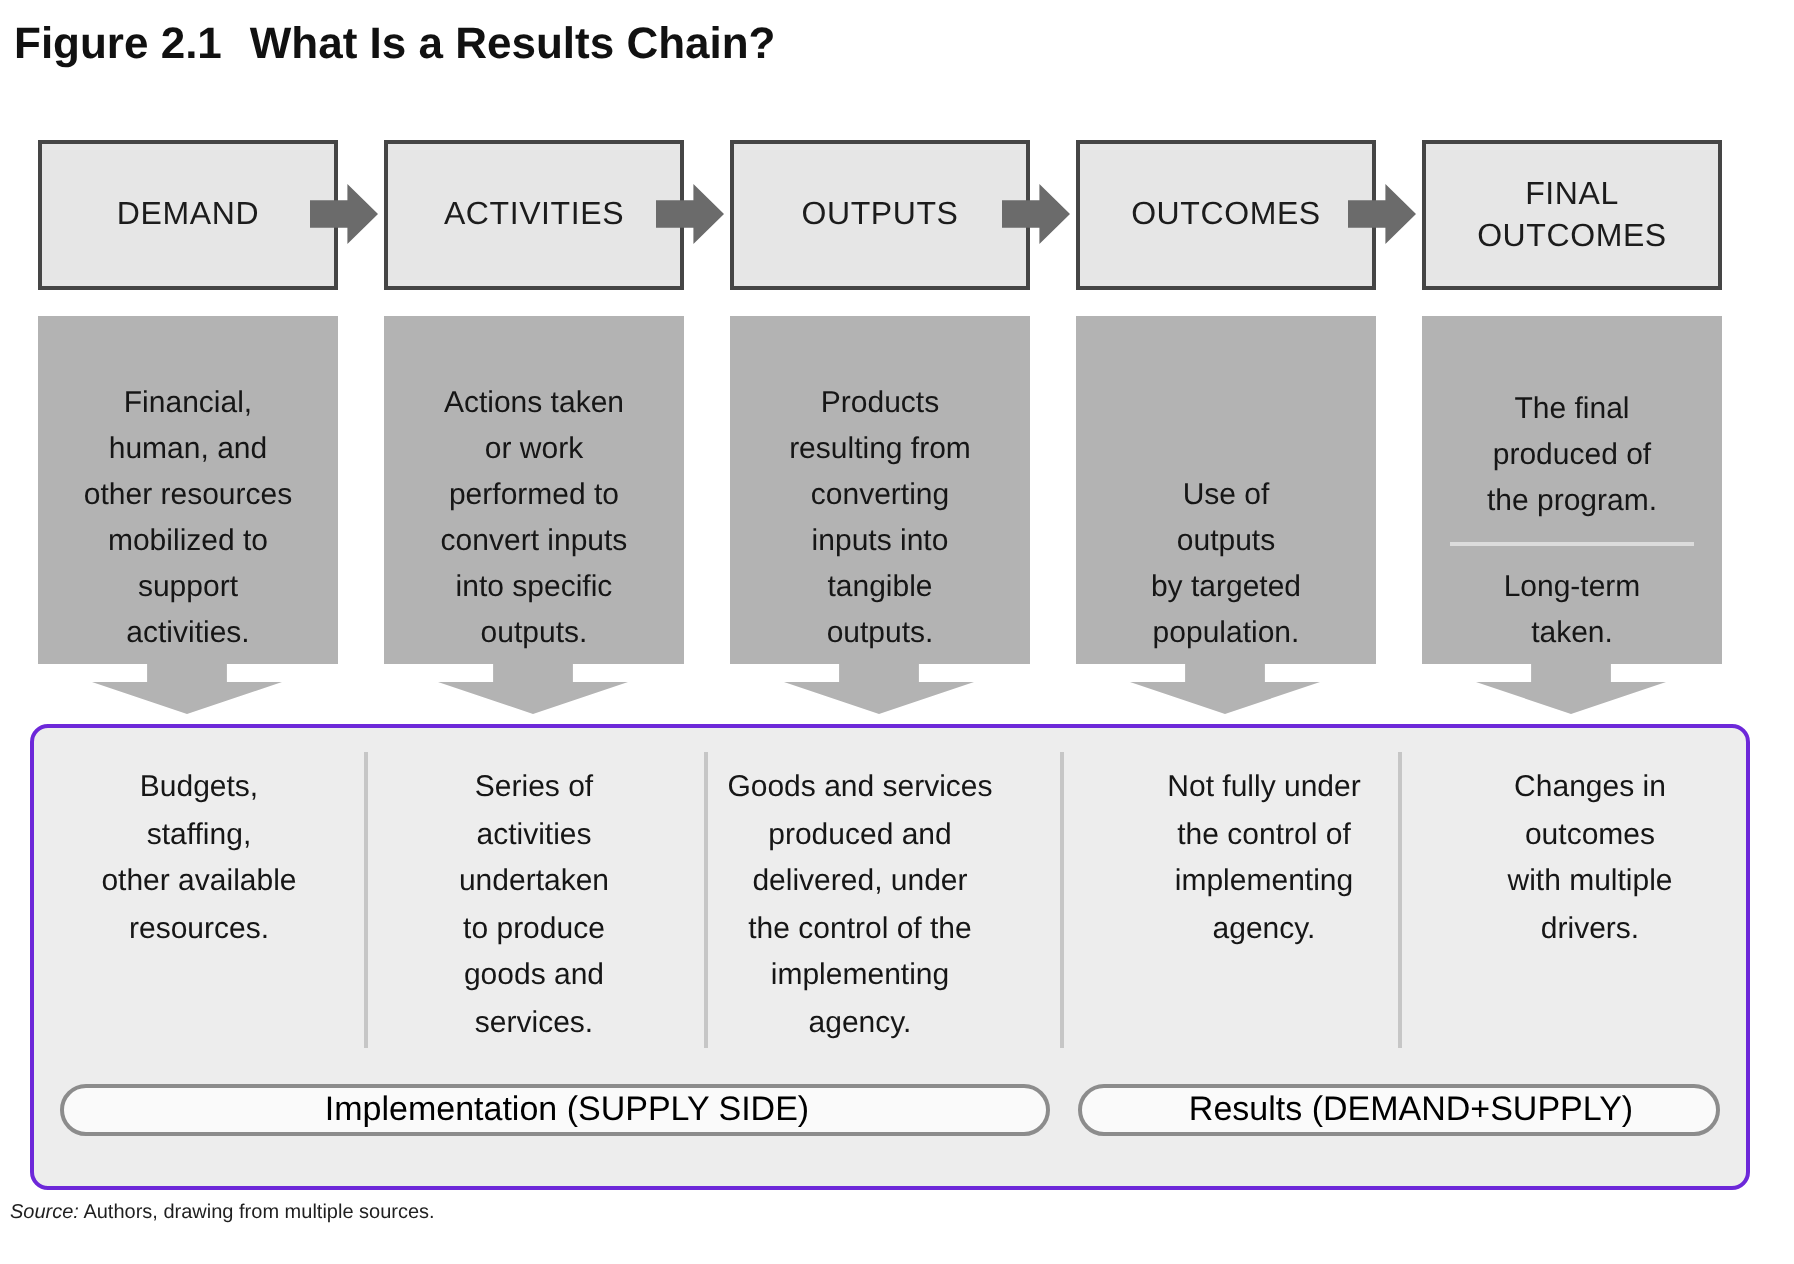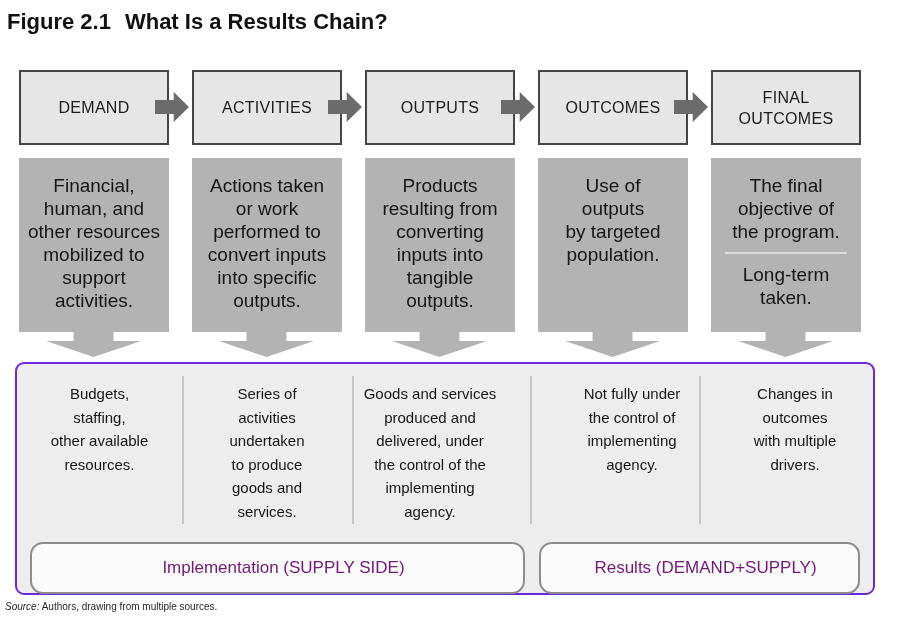--- a/index.html
+++ b/index.html
@@ -21,47 +21,47 @@
   
   .flow-arrow{
     position:absolute;top:92px;width:34px;height:30px;background:#6b6b6b;
     clip-path:polygon(0 27%,55% 27%,55% 0,100% 50%,55% 100%,55% 73%,0 73%);
   }
 
   
   .desc-row{position:absolute;left:19px;top:158px;display:grid;grid-template-columns:repeat(5,150px);column-gap:23px;}
   .desc-box{
     box-sizing:border-box;height:174px;background:#b3b3b3;
-    display:flex;flex-direction:column;align-items:center;justify-content:flex-start;
-    text-align:center;font-size:19px;line-height:23px;color:#161616;
-    white-space:pre-line;padding:16px 4px;
+    display:flex;flex-direction:column;align-items:center;justify-content:flex-end;
+    text-align:center;font-size:15px;line-height:23px;color:#161616;
+    white-space:pre-line;padding:4px 4px;
   }
   .desc-divider{width:86%;height:2px;background:#dcdcdc;margin:9px 0;}
 
   
   .down-arrow{
     position:absolute;top:332px;width:95px;height:25px;background:#b3b3b3;
     clip-path:polygon(29% 0,71% 0,71% 36%,100% 36%,50% 100%,0 36%,29% 36%);
   }
 
   
   .panel{
     position:absolute;left:15px;top:362px;width:860px;height:233px;box-sizing:border-box;
     background:#ededed;border:2px solid #6d28d9;border-radius:9px;
   }
   .v-divider{position:absolute;top:12px;width:2px;height:148px;background:#c6c6c6;}
   .detail{
     position:absolute;top:18px;text-align:center;font-size:15px;line-height:23.5px;
     color:#161616;white-space:pre-line;
   }
   .band{
-    position:absolute;top:178px;height:52px;box-sizing:border-box;
+    position:absolute;top:178px;height:26px;box-sizing:border-box;
     background:#fafafa;border:2px solid #8c8c8c;border-radius:13px;
     display:flex;align-items:center;justify-content:center;
-    font-size:17px;color:#701a75;padding-left:12px;
+    font-size:17px;color:#000000;padding-left:12px;
   }
 
   .source{position:absolute;left:5px;top:601px;font-size:10px;color:#1f1f1f;}
   .src-prefix{font-style:italic;}
 </style>
 </head>
 <body>
 
 <div class="page">
 
@@ -101,21 +101,21 @@
 converting
 inputs into
 tangible
 outputs.</span></div>
     <div class="desc-box"><span>Use of
 outputs
 by targeted
 population.</span></div>
     <div class="desc-box">
       <span>The final
-objective of
+produced of
 the program.</span>
       <span class="desc-divider"></span>
       <span>Long-term
 taken.</span>
     </div>
   </div>
 
   <div class="down-arrow" style="left:46px;"></div>
   <div class="down-arrow" style="left:219px;"></div>
   <div class="down-arrow" style="left:392px;"></div>

